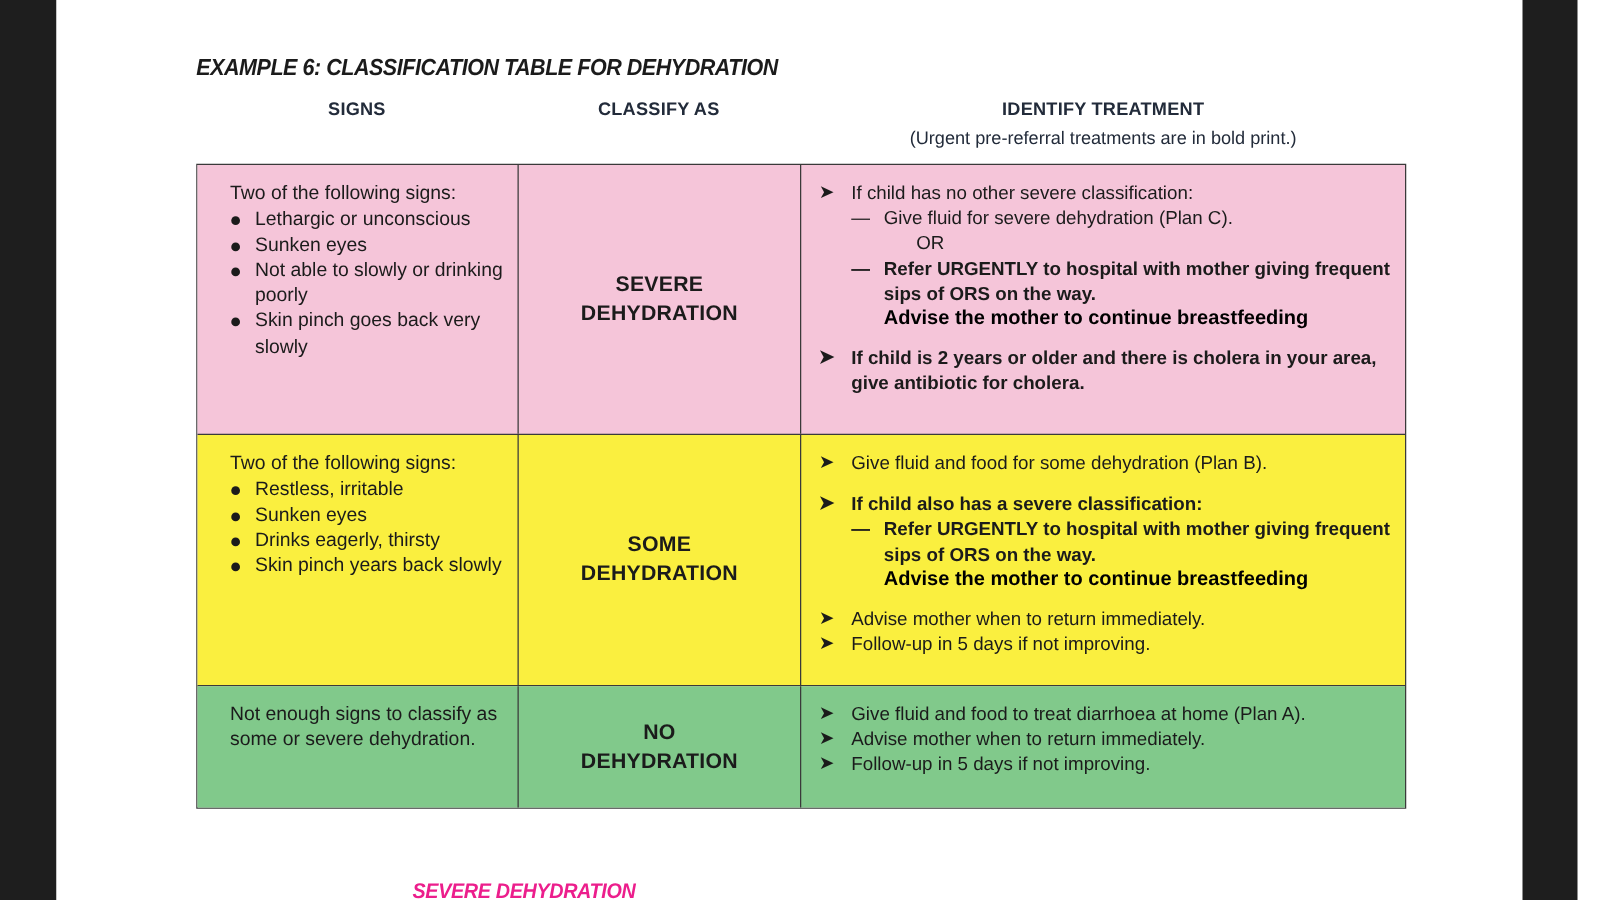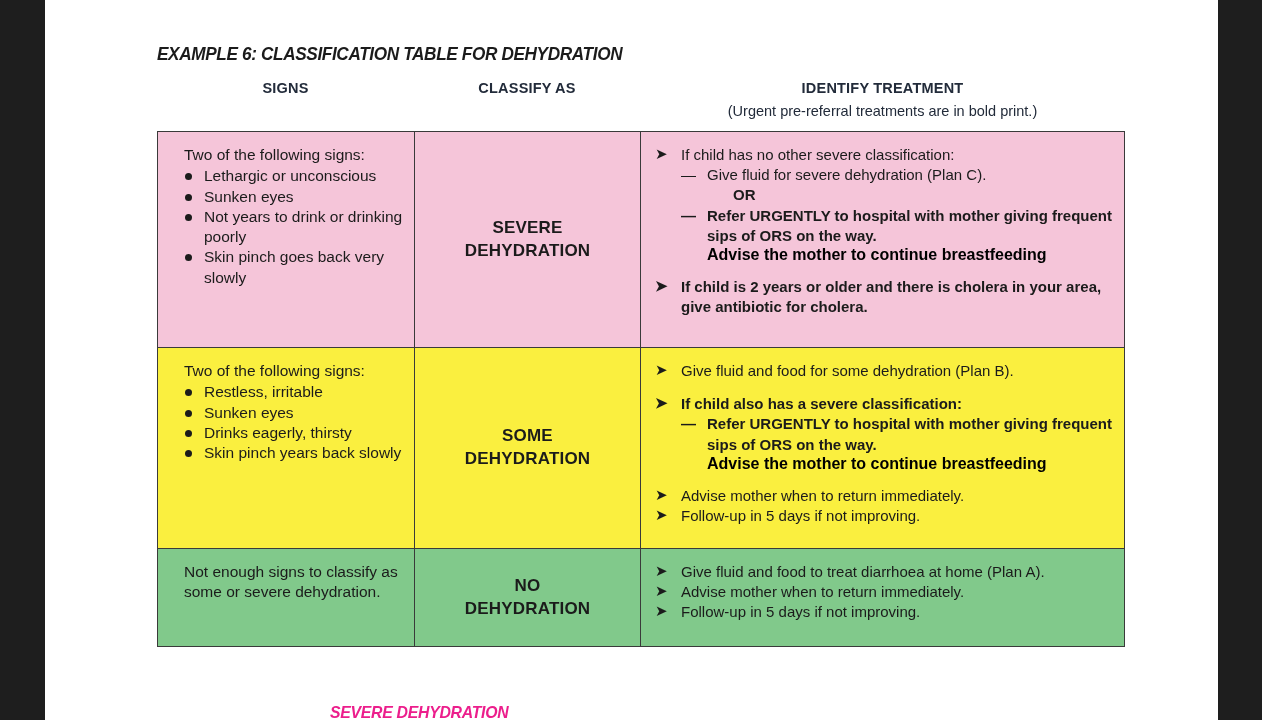--- a/index.html
+++ b/index.html
@@ -185,21 +185,21 @@
     top: 0;
   }
   .subitem.bold, .subitem.bold .dash { font-weight: 700; }
   .plain {
     font-size: 15px;
     color: #1b1b1b;
     line-height: 1.345;
     padding-left: 26px;
   }
   .plain.bold { font-weight: 700; }
-  .plain.orline { padding-left: 78px; font-weight: bold; }
+  .plain.orline { padding-left: 78px; }
   .cont { padding-left: 52px; }
   .cont.bold { font-weight: 700; }
 
   .bottom-caption {
     position: absolute;
     left: 330px;
     top: 703px;
     font-size: 17px;
     font-weight: 700;
     font-style: italic;
@@ -235,21 +235,21 @@
 
     <div class="table">
 
       <div class="row severe">
 
         <div class="cell signs">
           <p class="lead">Two of the following signs:</p>
           <ul class="signlist">
             <li><span class="dot"></span><span>Lethargic or unconscious</span></li>
             <li><span class="dot"></span><span>Sunken eyes</span></li>
-            <li><span class="dot"></span><span>Not years to drink or drinking poorly</span></li>
+            <li><span class="dot"></span><span>Not able to slowly or drinking poorly</span></li>
             <li><span class="dot"></span><span>Skin pinch goes back very slowly</span></li>
           </ul>
         </div>
 
         <div class="cell classify">
           <div class="classify-label">
             <span>SEVERE</span><br>
             <span>DEHYDRATION</span>
           </div>
         </div>

